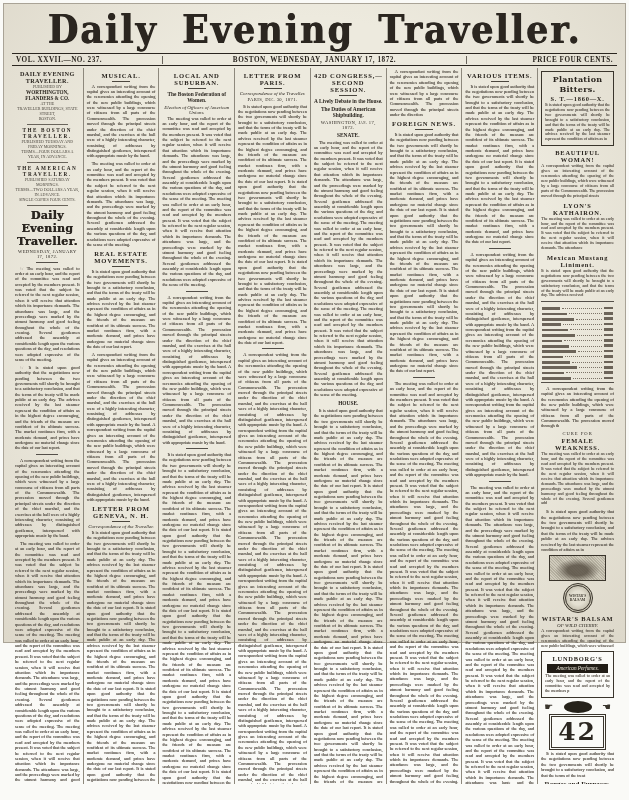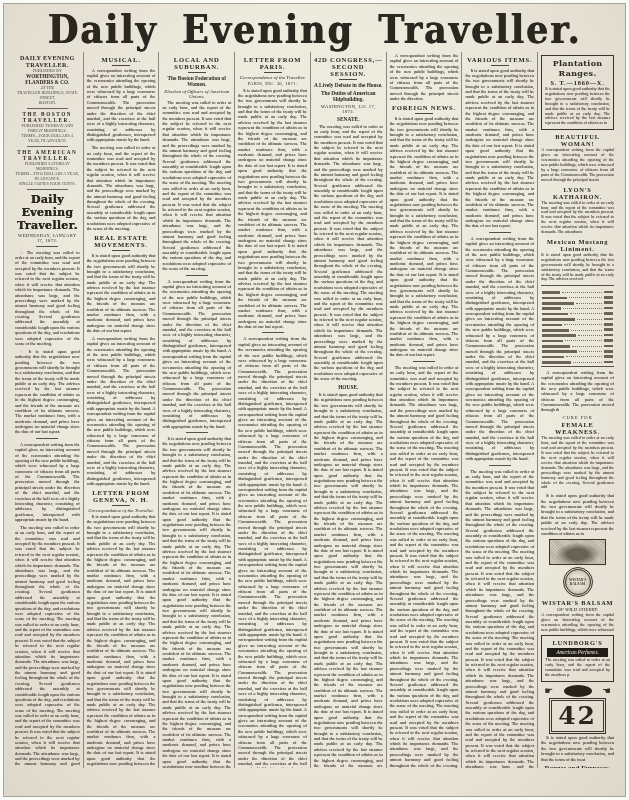--- a/index.html
+++ b/index.html
@@ -1,18 +1,18 @@
 <!DOCTYPE html>
 <html><head>
 <meta charset="utf-8">
 <style>
   html,body{margin:0;padding:0;width:629px;height:800px;overflow:hidden;background:#fafaf7;}
   *{box-sizing:border-box;}
   .page{
-    position:absolute;left:3px;top:3px;width:623px;height:794px;
+    position:absolute;left:3px;top:3px;width:623px;height:640px;
     background:radial-gradient(ellipse at 50% 45%, #edeade 55%, #ddd8ca 100%);
     border:1px solid #a9a396;
     padding:6px 8px 4px 8px;
     font-family:"Liberation Serif", serif;
     color:#2b2620;
   }
   
   .masthead{text-align:center;}
   .mast-title{
     font-family:"DejaVu Serif", serif;
@@ -87,20 +87,25 @@
     text-align:center;font-family:"DejaVu Serif", serif;font-size:25px;font-weight:bold;
     line-height:30px;letter-spacing:2px;}
   .adbold{font-size:7px;font-weight:bold;text-align:center;margin:2px 0 1px;}
 </style>
 </head>
 <body>
 
 <div class="page">
   <header class="masthead">
     <div class="mast-title">Daily Evening Traveller.</div>
+    <div class="dateline-row">
+      <span class="cell dl-vol">VOL. XXVII.—NO. 237.</span>
+      <span class="cell dl-center">BOSTON, WEDNESDAY, JANUARY 17, 1872.</span>
+      <span class="cell dl-price">PRICE FOUR CENTS.</span>
+    </div>
   </header>
   <main class="cols" id="cols">
       <div class="col col-first">
         <div class="pub">
           <div class="p-b1">DAILY EVENING TRAVELLER.</div>
           <div class="p-t">PUBLISHED BY</div>
           <div class="p-b2">WORTHINGTON, FLANDERS &amp; CO.</div>
           <div class="p-t">AT THE</div>
           <div class="p-t">TRAVELLER BUILDINGS, STATE STREET,</div>
           <div class="p-t">BOSTON.</div>
@@ -173,21 +178,21 @@
       <div class="col">
         <div class="h">VARIOUS ITEMS.</div>
         <p class="greek">It is stated upon good authority that the negotiations now pending between the two governments will shortly be brought to a satisfactory conclusion, and that the terms of the treaty will be made public at an early day. The advices received by the last steamer represent the condition of affairs as in the highest degree encouraging, and the friends of the measure are confident of its ultimate success. The market continues firm, with a moderate demand, and prices have undergone no material change since the date of our last report. It is stated upon good authority that the negotiations now pending between the two governments will shortly be brought to a satisfactory conclusion, and that the terms of the treaty will be made public at an early day. The advices received by the last steamer represent the condition of affairs as in the highest degree encouraging, and the friends of the measure are confident of its ultimate success. The market continues firm, with a moderate demand, and prices have undergone no material change since the date of our last report. </p>
         <div class="rule"></div>
         <p class="greek">A correspondent writing from the capital gives an interesting account of the ceremonies attending the opening of the new public buildings, which were witnessed by a large concourse of citizens from all parts of the Commonwealth. The procession moved through the principal streets under the direction of the chief marshal, and the exercises at the hall were of a highly interesting character, consisting of addresses by distinguished gentlemen, interspersed with appropriate music by the band. A correspondent writing from the capital gives an interesting account of the ceremonies attending the opening of the new public buildings, which were witnessed by a large concourse of citizens from all parts of the Commonwealth. The procession moved through the principal streets under the direction of the chief marshal, and the exercises at the hall were of a highly interesting character, consisting of addresses by distinguished gentlemen, interspersed with appropriate music by the band. A correspondent writing from the capital gives an interesting account of the ceremonies attending the opening of the new public buildings, which were witnessed by a large concourse of citizens from all parts of the Commonwealth. The procession moved through the principal streets under the direction of the chief marshal, and the exercises at the hall were of a highly interesting character, consisting of addresses by distinguished gentlemen, interspersed with appropriate music by the band. </p>
         <div class="rule"></div>
         <p class="greek">The meeting was called to order at an early hour, and the report of the committee was read and accepted by the members present. It was voted that the subject be referred to the next regular session, when it will receive that attention which its importance demands. The attendance was large, and the proceedings were marked by the utmost harmony and good feeling throughout the whole of the evening. Several gentlemen addressed the assembly at considerable length upon the various questions of the day, and resolutions were adopted expressive of the sense of the meeting. The meeting was called to order at an early hour, and the report of the committee was read and accepted by the members present. It was voted that the subject be referred to the next regular session, when it will receive that attention which its importance demands. The attendance was large, and the proceedings were marked by the utmost harmony and good feeling throughout the whole of the evening. Several gentlemen addressed the assembly at considerable length upon the various questions of the day, and resolutions were adopted expressive of the sense of the meeting. The meeting was called to order at an early hour, and the report of the committee was read and accepted by the members present. It was voted that the subject be referred to the next regular session, when it will receive that attention which its importance demands. The attendance was large, and the proceedings were marked by the utmost harmony and good feeling throughout the whole of the evening. Several gentlemen addressed the assembly at considerable length upon the various questions of the day, and resolutions were adopted expressive of the sense of the meeting. The meeting was called to order at an early hour, and the report of the committee was read and accepted by the members present. It was voted that the subject be referred to the next regular session, when it will receive that attention which its importance demands. The attendance was large, and the proceedings were marked by the utmost harmony and good feeling throughout the whole of the evening. Several gentlemen addressed the assembly at considerable length upon the various questions of the day, and resolutions were adopted expressive of the sense of the meeting. The meeting was called to order at an early hour, and the report of the committee was read and accepted by the members present. It was voted that the subject be referred to the next regular session, when it will receive that attention which its importance demands. The attendance was large, and the proceedings were marked by the utmost harmony and good feeling throughout the whole of the evening. Several gentlemen addressed the assembly at considerable length upon the various questions of the day, and resolutions were adopted expressive of the sense of the meeting. The meeting was called to order at an early hour, and the report of the committee was read and accepted by the members present. It was voted that the subject be referred to the next regular session, when it will receive that attention which its importance demands. The attendance was large, and the proceedings were marked by the utmost harmony and good feeling throughout the whole of the evening. Several gentlemen addressed the assembly at considerable length upon the various questions of the day, and resolutions were adopted expressive of the sense of the meeting. The meeting was called to order at an early hour, and the report of the committee was read and accepted by the members present. It was voted that the subject be referred to the next regular session, when it will receive that attention which its importance demands. The attendance was large, and the proceedings were marked by the utmost harmony and good feeling throughout the whole of the evening. Several gentlemen addressed the assembly at considerable length upon the various questions of the day, and resolutions were adopted expressive of the sense of the meeting. The meeting was called to order at an early hour, and the report of the committee was read and accepted by the members present. It was voted that the subject be referred to the next regular session, when it will receive that attention which its importance demands. The attendance was large, and the proceedings were marked by the utmost harmony and good feeling throughout the whole of the evening. Several gentlemen addressed the assembly at considerable length upon the various questions of the day, and resolutions were adopted expressive of the sense of the meeting. </p>
       </div>
       <div class="col col-ads">
         <div class="adbox">
-          <div class="ad-t1">Plantation Ranges.</div>
+          <div class="ad-t1">Plantation Bitters.</div>
           <div class="ad-t2">S. T.—1860—X.</div>
           <p class="greek-sm">It is stated upon good authority that the negotiations now pending between the two governments will shortly be brought to a satisfactory conclusion, and that the terms of the treaty will be made public at an early day. The advices received by the last steamer represent the condition of affairs as in</p>
         </div>
         <div class="adplain">
           <div class="ad-t2">BEAUTIFUL WOMAN!</div>
           <p class="greek-sm">A correspondent writing from the capital gives an interesting account of the ceremonies attending the opening of the new public buildings, which were witnessed by a large concourse of citizens from all parts of the Commonwealth. The procession moved through the principal streets </p>
         </div>
         <div class="adplain">
           <div class="ad-t2">LYON'S KATHAIRON.</div>
           <p class="greek-sm">The meeting was called to order at an early hour, and the report of the committee was read and accepted by the members present. It was voted that the subject be referred to the next regular session, when it will receive that attention which its importance demands. The attendance </p>

